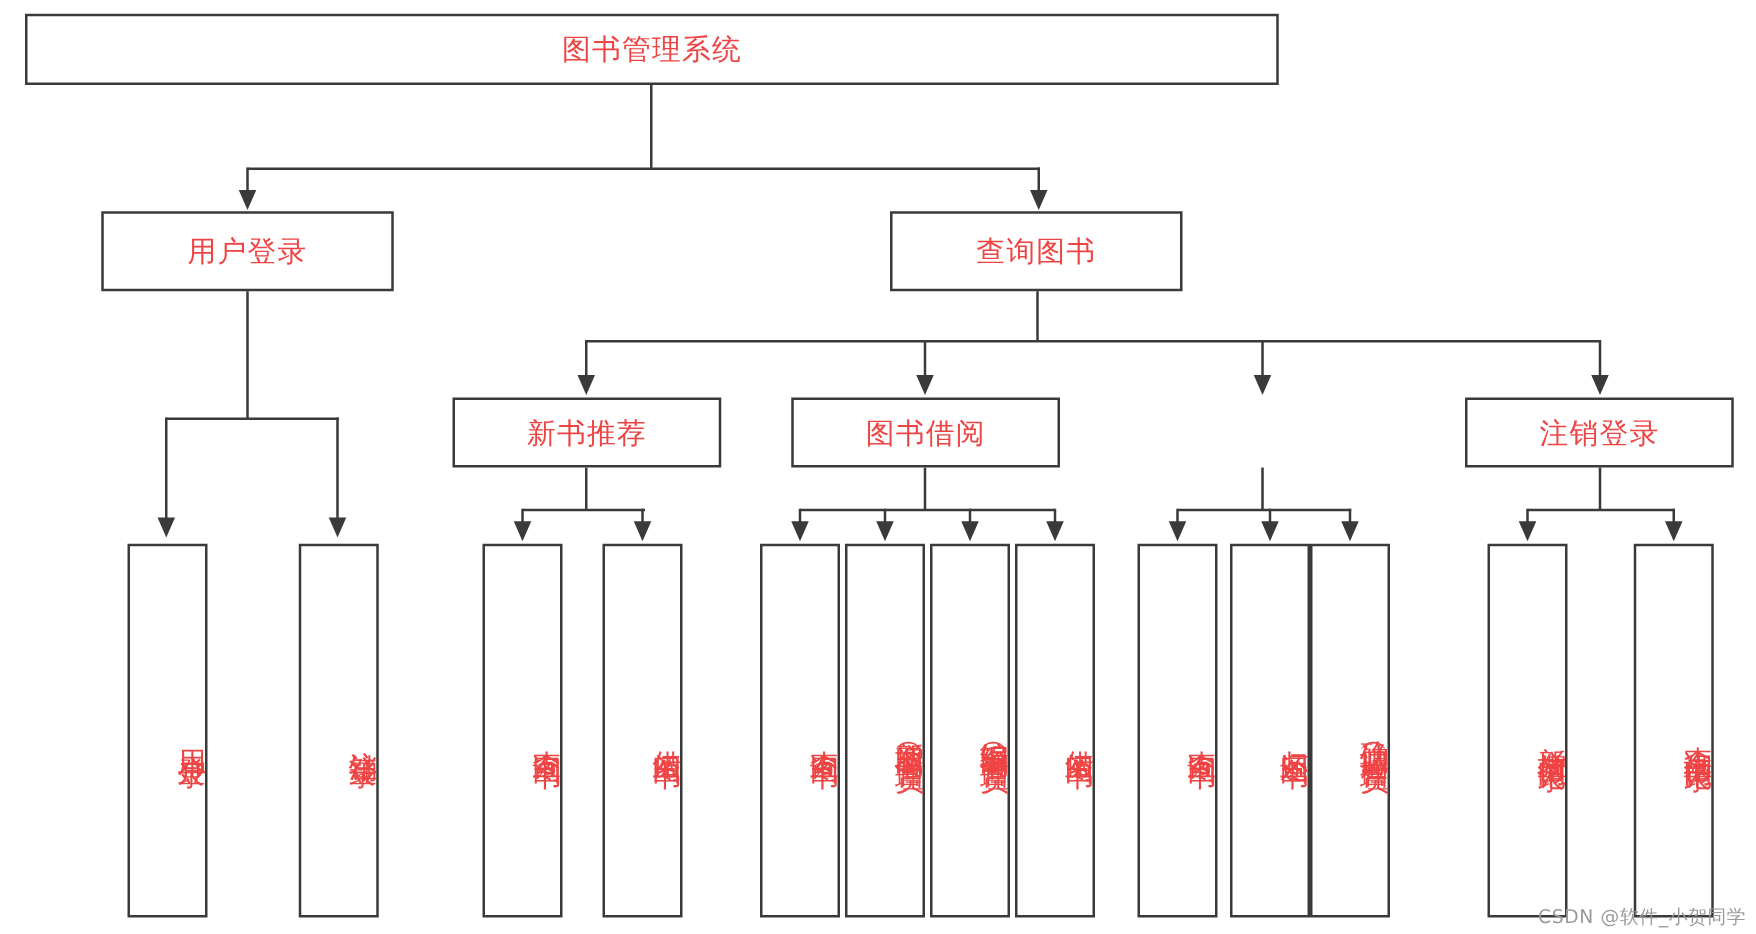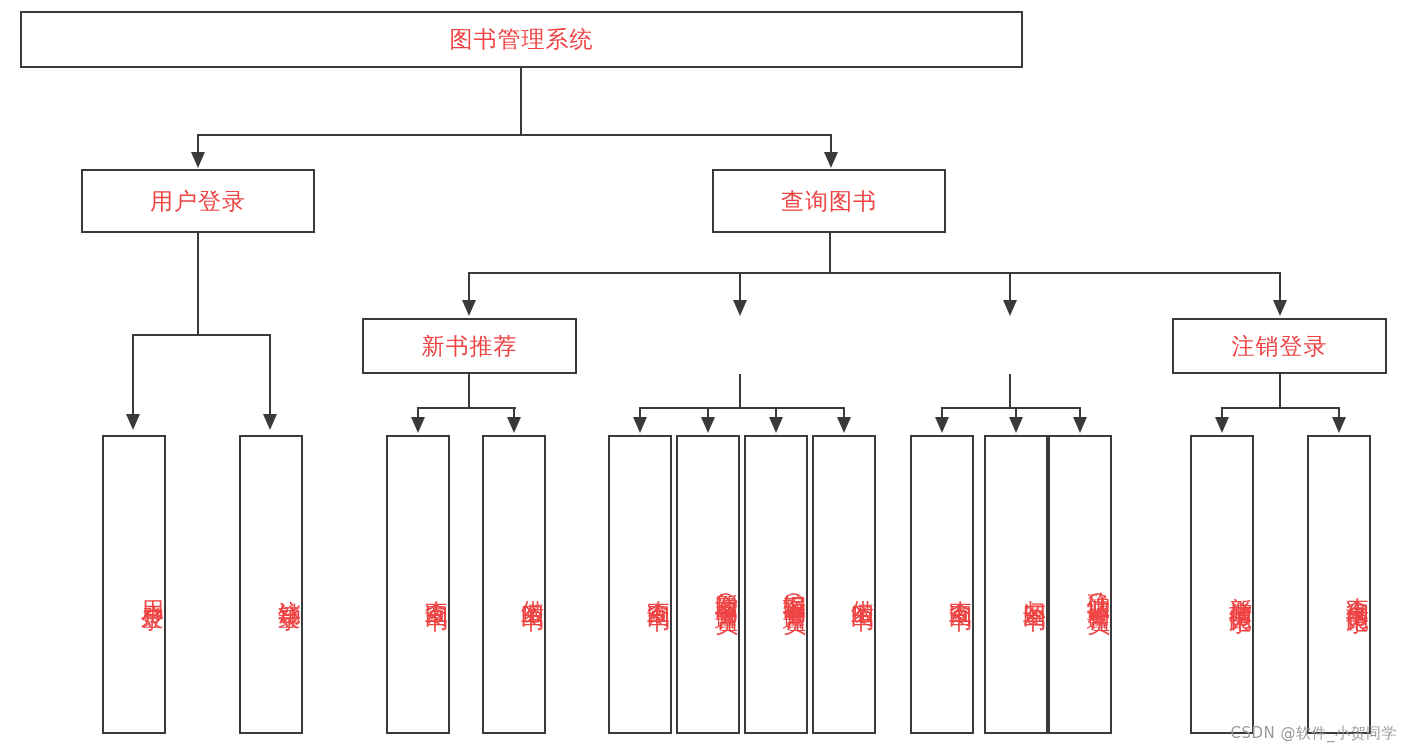--- a/index.html
+++ b/index.html
@@ -107,20 +107,23 @@
   <div class="ln v" style="left:739px; top:272px; height:30px;"></div>
   <div class="arrow" style="left:733px; top:300px;"></div>
   <div class="ln v" style="left:1009px; top:272px; height:30px;"></div>
   <div class="arrow" style="left:1003px; top:300px;"></div>
   <div class="ln v" style="left:1279px; top:272px; height:30px;"></div>
   <div class="arrow" style="left:1273px; top:300px;"></div>
 
   <div class="box horiz" style="left:362px; top:318px; width:215px; height:56px;">
     <span>新书推荐</span>
   </div>
+  <div class="box horiz" style="left:633px; top:318px; width:215px; height:56px;">
+    <span>图书借阅</span>
+  </div>
   <div class="box horiz" style="left:1172px; top:318px; width:215px; height:56px;">
     <span>注销登录</span>
   </div>
 
   <div class="ln v" style="left:468px; top:374px; height:34px;"></div>
   <div class="ln h" style="left:418px; top:407px; width:98px;"></div>
   <div class="ln v" style="left:417px; top:407px; height:12px;"></div>
   <div class="arrow" style="left:411px; top:417px;"></div>
   <div class="ln v" style="left:513px; top:407px; height:12px;"></div>
   <div class="arrow" style="left:507px; top:417px;"></div>

